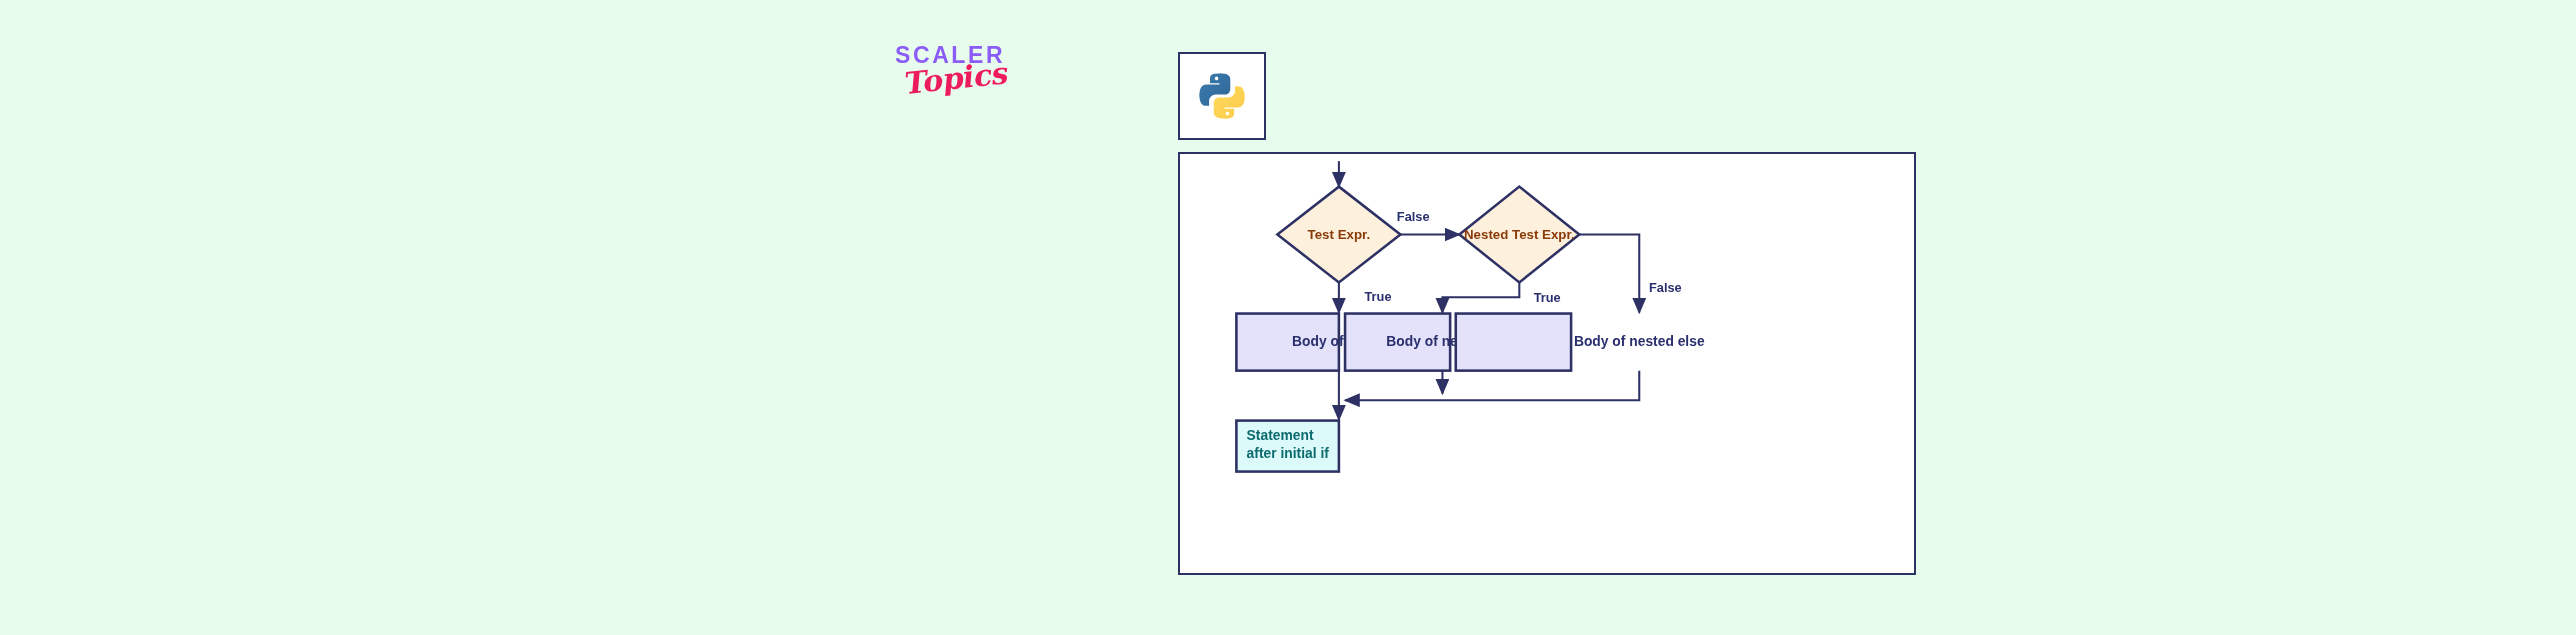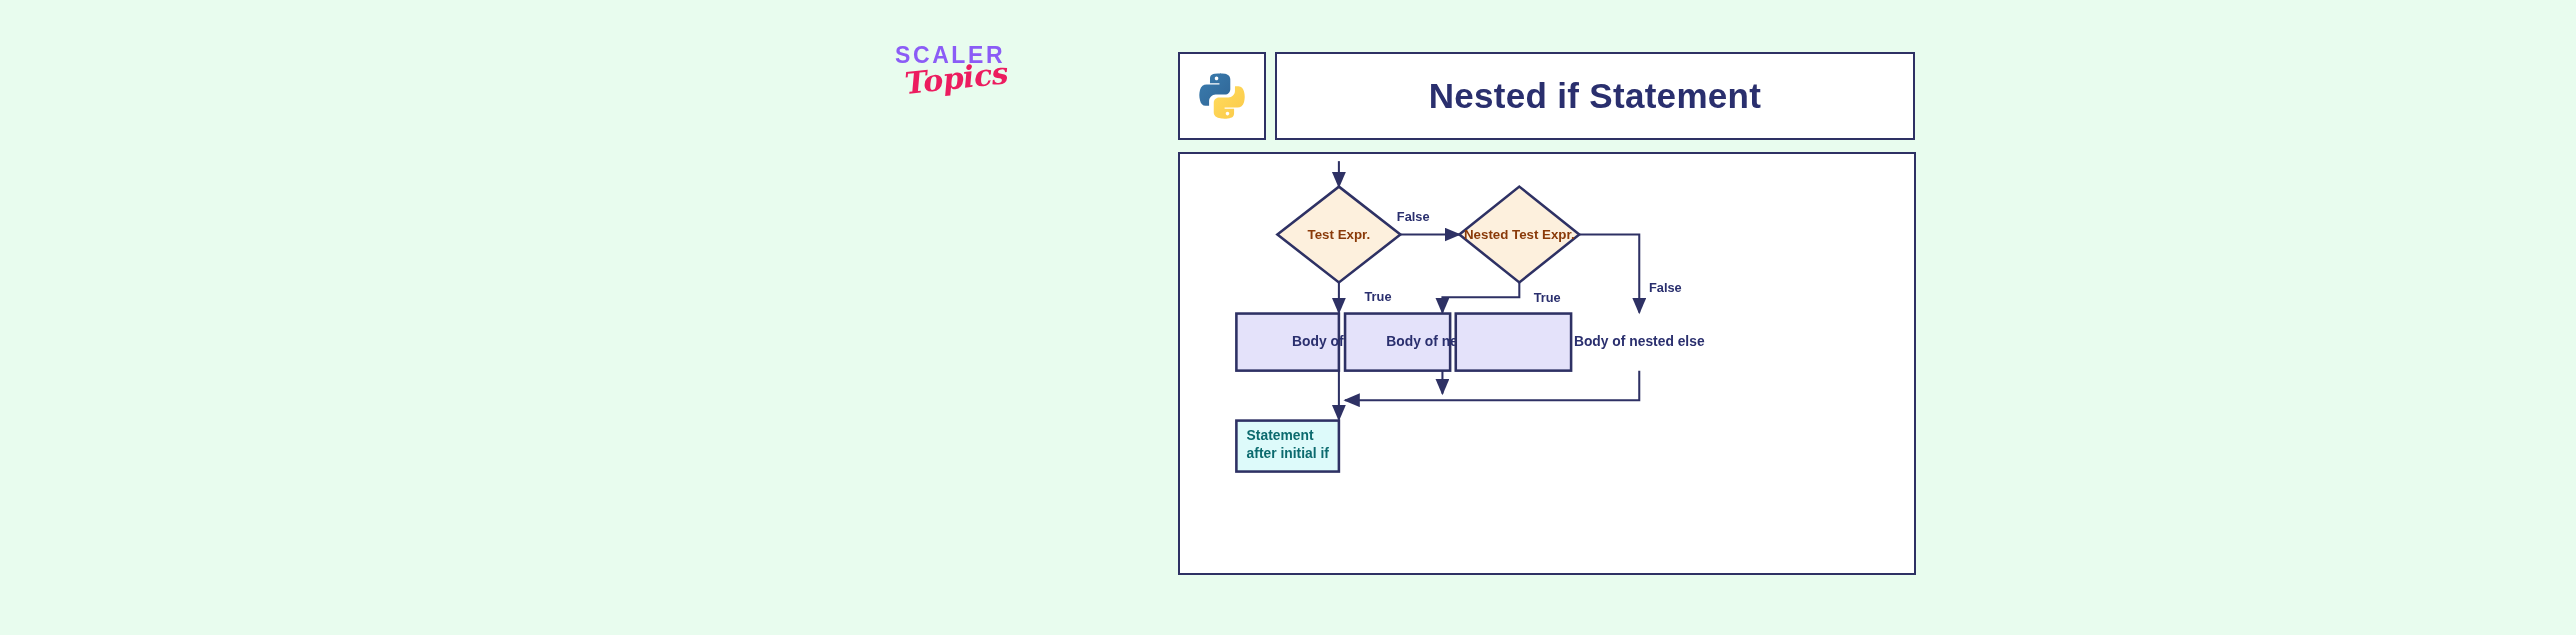--- a/index.html
+++ b/index.html
@@ -150,23 +150,20 @@
             <stop offset="0%" stop-color="#ffdc5e"></stop>
             <stop offset="100%" stop-color="#fbc948"></stop>
           </linearGradient>
         </defs>
         <path fill="url(#pyBlue)" d="M54.3 8.5c-5.3 0-10.2.5-14.3 1.3-8 1.6-9.5 4.9-9.5 11v8.1h19.3v2.7H23.6c-6.2 0-11.6 3.7-13.3 10.8-2 8.1-2.1 13.2 0 21.7 1.5 6.3 5.1 10.8 11.3 10.8h7.1v-9.7c0-7 6.1-13.2 13.3-13.2h19.2c5.9 0 10.7-4.9 10.7-10.9V20.8c0-5.8-4.9-10.2-10.7-11.1-3.7-.6-7.5-1.2-11.2-1.2zM43.9 15.4c2 0 3.6 1.7 3.6 3.7s-1.6 3.6-3.6 3.6-3.6-1.6-3.6-3.6 1.6-3.7 3.6-3.7z"></path>
         <path fill="url(#pyYellow)" d="M55.8 101.5c5.3 0 10.2-.5 14.3-1.3 8-1.6 9.5-4.9 9.5-11v-8.1H60.3v-2.7h26.2c6.2 0 11.6-3.7 13.3-10.8 2-8.1 2.1-13.2 0-21.7-1.5-6.3-5.1-10.8-11.3-10.8h-7.1v9.7c0 7-6.1 13.2-13.3 13.2H48.9c-5.9 0-10.7 4.9-10.7 10.9v19.8c0 5.8 4.9 10.2 10.7 11.1 3.7.6 7.5 1.2 11.2 1.2zM66.2 94.6c-2 0-3.6-1.7-3.6-3.7s1.6-3.6 3.6-3.6 3.6 1.6 3.6 3.6-1.6 3.7-3.6 3.7z"></path>
       </svg>
     </span>
   </div>
 
-  <div id="title-box">
-    <div id="title-text">Nested if Statement</div>
-  </div>
 </div>
 
 <div id="chart-frame">
   <svg id="chart-svg" viewBox="0 0 1432 822" preserveAspectRatio="none" xmlns="http://www.w3.org/2000/svg">
     <defs>
       <marker id="arrowhead" markerWidth="9" markerHeight="9" refX="7.2" refY="3.4" orient="auto" markerUnits="strokeWidth">
         <path d="M0,0 L8,3.4 L0,6.8 z" fill="#2e3164"></path>
       </marker>
     </defs>
 

